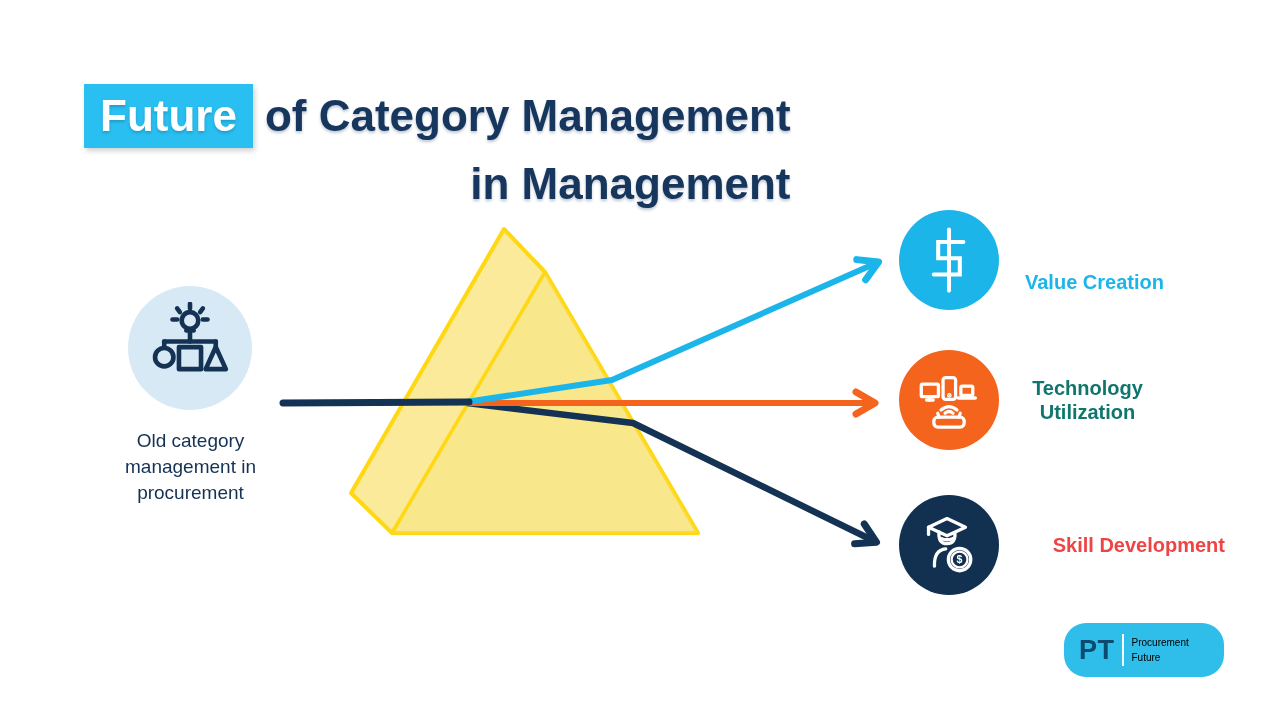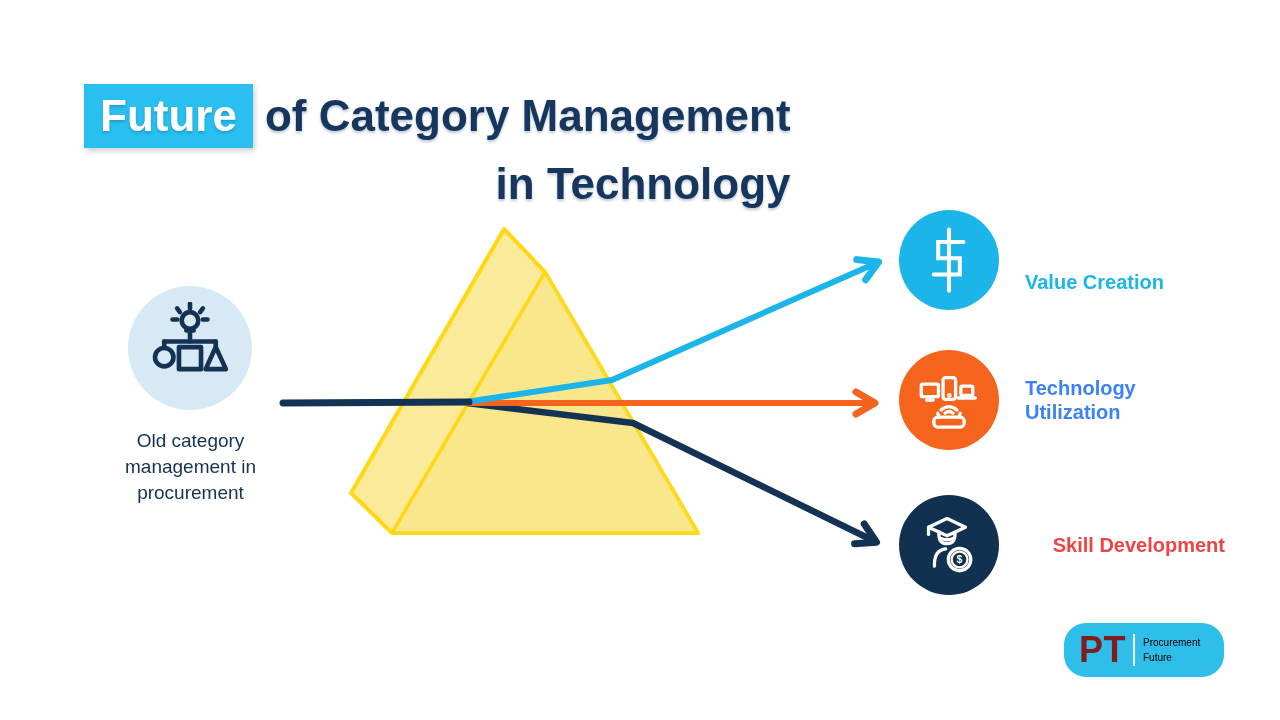--- a/index.html
+++ b/index.html
@@ -41,28 +41,28 @@
   .row-skill{left:899px;top:495px;}
   .output-circle{
     width:100px;height:100px;border-radius:50%;flex:0 0 auto;
     display:flex;align-items:center;justify-content:center;
   }
   .circle-value{background:#1CB5EA;}
   .circle-technology{background:#F4641D;}
   .circle-skill{background:#12304F;}
   .output-label{margin-left:26px;font-size:20px;font-weight:700;line-height:24px;}
   .label-value{color:#1CB5EA;width:180px;margin-top:44px;}
-  .label-technology{color:#3b82f6;width:125px;}
+  .label-technology{color:#0f766e;width:125px;text-align:center;}
   .label-skill{color:#ef4444;width:200px;text-align:right;}
   
   .logo{
     position:absolute;left:1064px;top:623px;width:160px;height:54px;border-radius:22px;
     background:#2FBDE9;display:flex;align-items:center;padding-left:15px;box-sizing:border-box;
   }
-  .logo-initials{color:#7f1d1d;font-size:36px;font-weight:800;letter-spacing:0.5px;}
+  .logo-initials{color:#0c4a6e;font-size:27px;font-weight:800;letter-spacing:0.5px;}
   .logo-divider{width:2px;height:32px;background:#ffffff;opacity:.95;margin:0 8px 0 7px;}
   .logo-name{color:#000000;font-size:10px;line-height:15.5px;font-weight:400;}
 </style>
 </head>
 <body>
 
 <div id="canvas">
 
   <svg id="diagram" viewBox="0 0 1280 720">
     <defs>
@@ -86,21 +86,21 @@
     <path d="M466,402 L612,380 L874,264" fill="none" stroke="#1CB5EA" stroke-width="6" stroke-linejoin="round" marker-end="url(#arrowCyan)"></path>
 
     <path d="M283,403 L469,402" fill="none" stroke="#143253" stroke-width="7" stroke-linecap="round"></path>
   </svg>
 
   <div class="title-block">
     <div class="title-line">
       <span class="title-highlight">Future</span>
       <span class="title-rest">of Category Management</span>
     </div>
-    <div class="title-line2">in Technology</div>
+    <div class="title-line2">in Management</div>
   </div>
 
   <div class="source-circle">
     <svg width="92" height="92" viewBox="0 0 100 100">
       <g fill="none" stroke="#143253" stroke-width="5" stroke-linecap="round" stroke-linejoin="round">
 
         <circle cx="50" cy="20" r="9"></circle>
         <line x1="46" y1="31" x2="54" y2="31"></line>
 
         <line x1="50" y1="2" x2="50" y2="7"></line>

